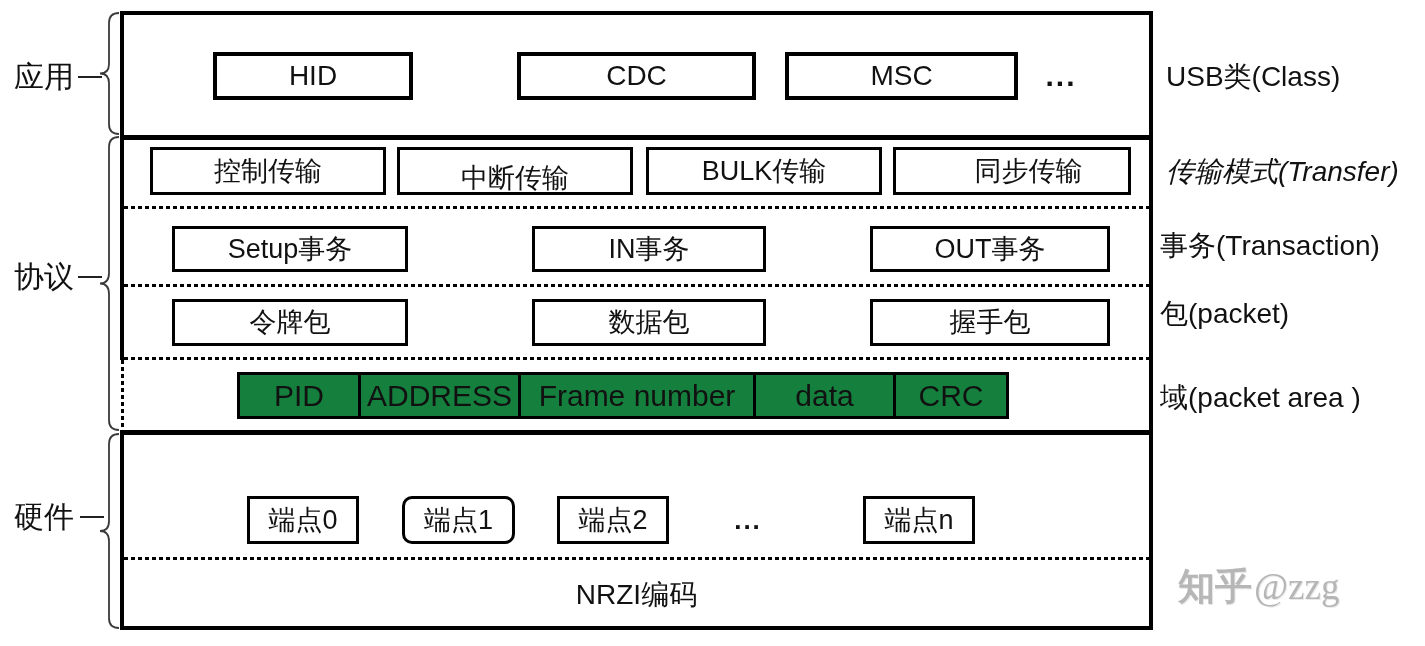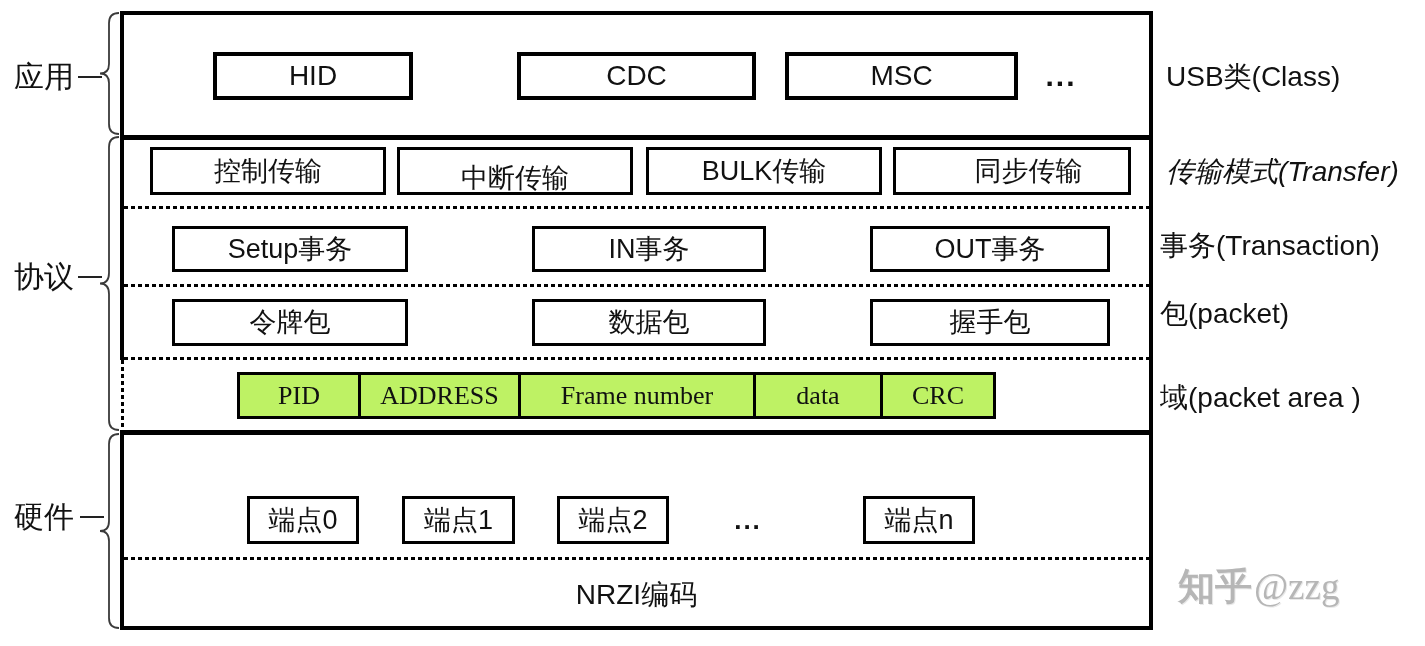--- a/index.html
+++ b/index.html
@@ -26,23 +26,23 @@
     display:flex;align-items:center;justify-content:center;
     font-size:27px;line-height:1;white-space:nowrap;
   }
   .box.thick{border-width:4px;font-size:28px;}
   .dots{
     position:absolute;display:flex;align-items:center;justify-content:center;
     font-size:30px;letter-spacing:2px;font-weight:bold;
   }
   .fieldbar{position:absolute;display:flex;}
   .cell{
-    border:3px solid #000;box-sizing:border-box;background:#bef264;
+    border:3px solid #000;box-sizing:border-box;background:#15803d;
     display:flex;align-items:center;justify-content:center;
-    font-size:26px;white-space:nowrap;height:100%;font-family:Liberation Serif, serif;
+    font-size:30px;white-space:nowrap;height:100%;
   }
   .cell + .cell{margin-left:-3px;}
   .encoding{
     position:absolute;display:flex;align-items:center;justify-content:center;
     font-size:28px;
   }
   .side-label{position:absolute;font-size:30px;line-height:34px;white-space:nowrap;}
   .right-label{position:absolute;font-size:28px;line-height:34px;white-space:nowrap;}
   .dash{position:absolute;height:2px;background:#222;}
   .brace{position:absolute;}
@@ -118,32 +118,32 @@
   <div class="fieldbar" style="left:237px;top:372px;width:773px;height:47px;">
     <div class="cell" style="width:124px;">
         <span>PID</span>
       </div>
     <div class="cell" style="width:163px;">
         <span>ADDRESS</span>
       </div>
     <div class="cell" style="width:238px;">
         <span>Frame number</span>
       </div>
-    <div class="cell" style="width:130px;">
+    <div class="cell" style="width:143px;">
         <span>data</span>
       </div>
     <div class="cell" style="width:116px;">
         <span>CRC</span>
       </div>
   </div>
 
   <div class="box" style="left:247px;top:496px;width:112px;height:48px;">
       <span>端点0</span>
     </div>
-  <div class="box" style="left:402px;top:496px;width:113px;height:48px;">
+  <div class="box" style="left:402px;top:496px;width:113px;height:48px;border-radius:10px;">
       <span>端点1</span>
     </div>
   <div class="box" style="left:557px;top:496px;width:112px;height:48px;">
       <span>端点2</span>
     </div>
   <div class="dots" style="left:715px;top:496px;width:66px;height:48px;font-size:26px;">...</div>
   <div class="box" style="left:863px;top:496px;width:112px;height:48px;">
       <span>端点n</span>
     </div>
 

